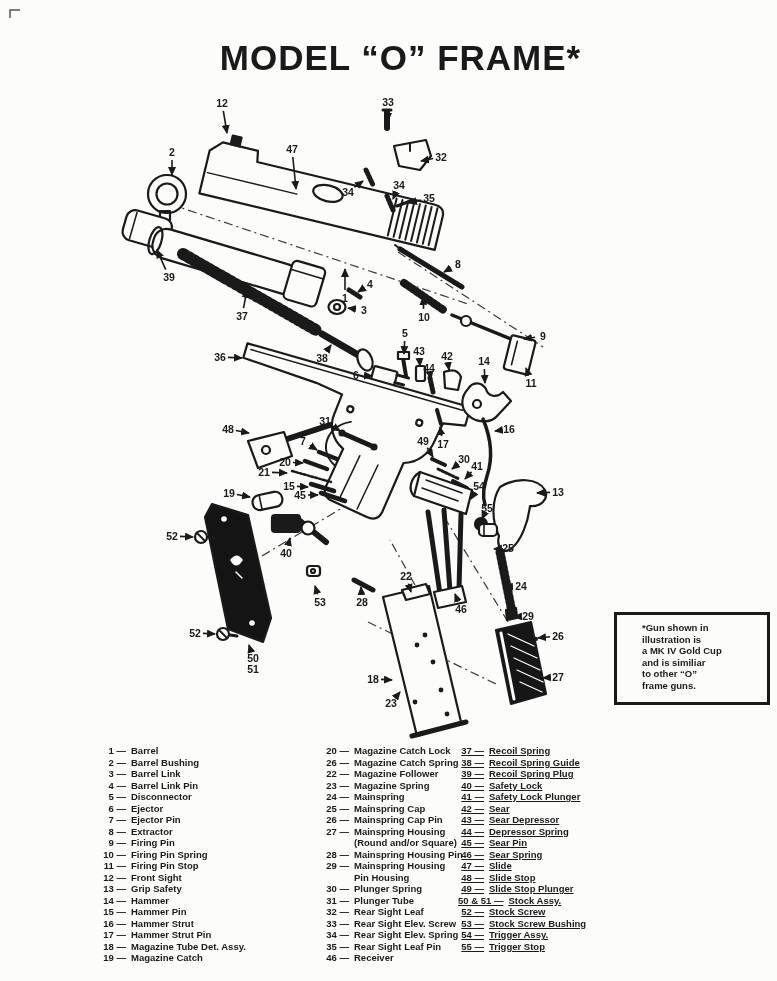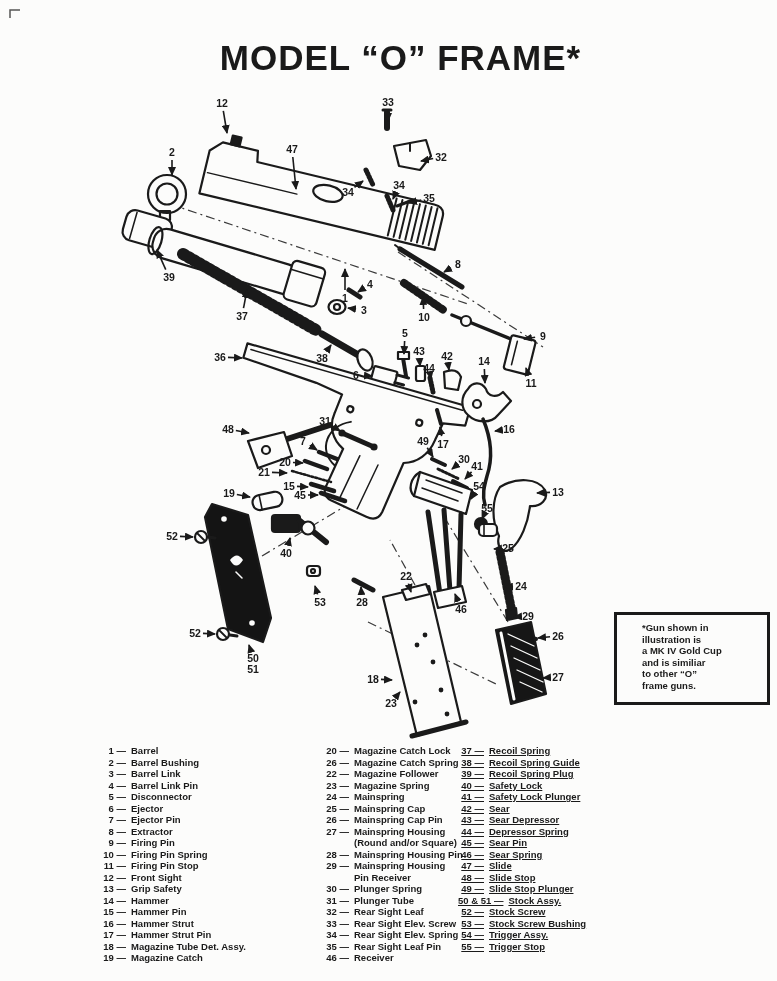--- a/index.html
+++ b/index.html
@@ -507,21 +507,21 @@
     <div class="pl-line">
       <span class="pl-num">28 —</span>
       <span class="pl-name">Mainspring Housing Pin</span>
     </div>
     <div class="pl-line">
       <span class="pl-num">29 —</span>
       <span class="pl-name">Mainspring Housing</span>
     </div>
     <div class="pl-line">
       <span class="pl-num"></span>
-      <span class="pl-name">Pin Receiver</span>
+      <span class="pl-name">Pin Housing</span>
     </div>
     <div class="pl-line">
       <span class="pl-num">30 —</span>
       <span class="pl-name">Plunger Spring</span>
     </div>
     <div class="pl-line">
       <span class="pl-num">31 —</span>
       <span class="pl-name">Plunger Tube</span>
     </div>
     <div class="pl-line">

